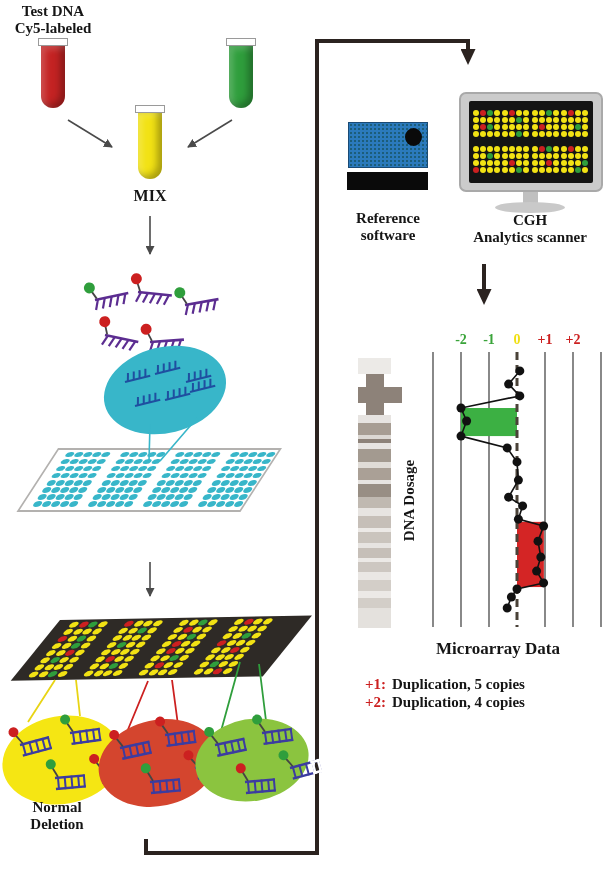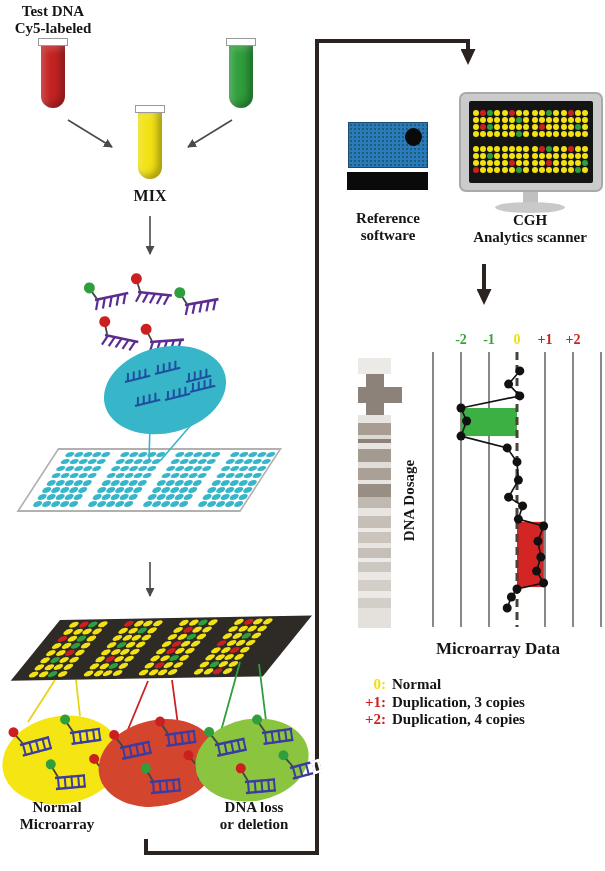--- a/index.html
+++ b/index.html
@@ -410,25 +410,21 @@
           <div class="edot" style="background: rgb(242, 226, 20);"></div>
           <div class="edot" style="background: rgb(242, 226, 20);"></div>
           <div class="edot" style="background: rgb(204, 32, 32);"></div>
           <div class="edot" style="background: rgb(242, 226, 20);"></div>
         </div>
       </div>
     </div>
 
   <div class="lbl" style="left:9px;top:799px;width:96px;">
     <span>Normal</span><br>
-    <span>Microarray</span>
-  </div>
-  <div class="lbl" style="left:198px;top:799px;width:112px;">
-    <span>DNA loss</span><br>
-    <span>or deletion</span>
+    <span>Deletion</span>
   </div>
 
   <div id="scanner-body"></div>
   <div id="scanner-dot"></div>
   <div id="scanner-bar"></div>
   <div class="lbl" style="left:336px;top:210px;width:104px;">
     <span>Reference</span><br>
     <span>software</span>
   </div>
 
@@ -655,22 +651,21 @@
       <circle cx="118.8" cy="229.075" r="4.5" fill="#111"></circle>
       <circle cx="114.6" cy="243.10000000000002" r="4.5" fill="#111"></circle>
       <circle cx="121.6" cy="254.92499999999998" r="4.5" fill="#111"></circle>
       <circle cx="95" cy="260.975" r="4.5" fill="#111"></circle>
       <circle cx="89.4" cy="268.95000000000005" r="4.5" fill="#111"></circle>
       <circle cx="85.2" cy="279.95" r="4.5" fill="#111"></circle>
     </svg>
   <div class="lbl" style="left:418px;top:640px;width:160px;font-size:17px;">Microarray Data</div>
 
   <div id="legend">
-      <div class="leg-row"><span class="leg-val" style="color: rgb(240, 223, 16);">0:</span><span class="leg-txt">Normal</span></div>
-      <div class="leg-row"><span class="leg-val" style="color: rgb(204, 32, 32);">+1:</span><span class="leg-txt">Duplication, 3 copies</span></div>
+      <div class="leg-row"><span class="leg-val" style="color: rgb(204, 32, 32);">+1:</span><span class="leg-txt">Duplication, 5 copies</span></div>
       <div class="leg-row"><span class="leg-val" style="color: rgb(204, 32, 32);">+2:</span><span class="leg-txt">Duplication, 4 copies</span></div>
     </div>
 
   <svg id="art" width="605" height="871">
     <defs>
       <marker id="mS" markerUnits="userSpaceOnUse" markerWidth="10" markerHeight="9" refX="8" refY="4.5" orient="auto">
         <path d="M0,0 L9,4.5 L0,9 Z" fill="#4a4a4a"></path>
       </marker>
       <marker id="mB" markerUnits="userSpaceOnUse" markerWidth="17" markerHeight="15" refX="11" refY="7.5" orient="auto">
         <path d="M0,0 L16,7.5 L0,15 Z" fill="#2b2320"></path>

